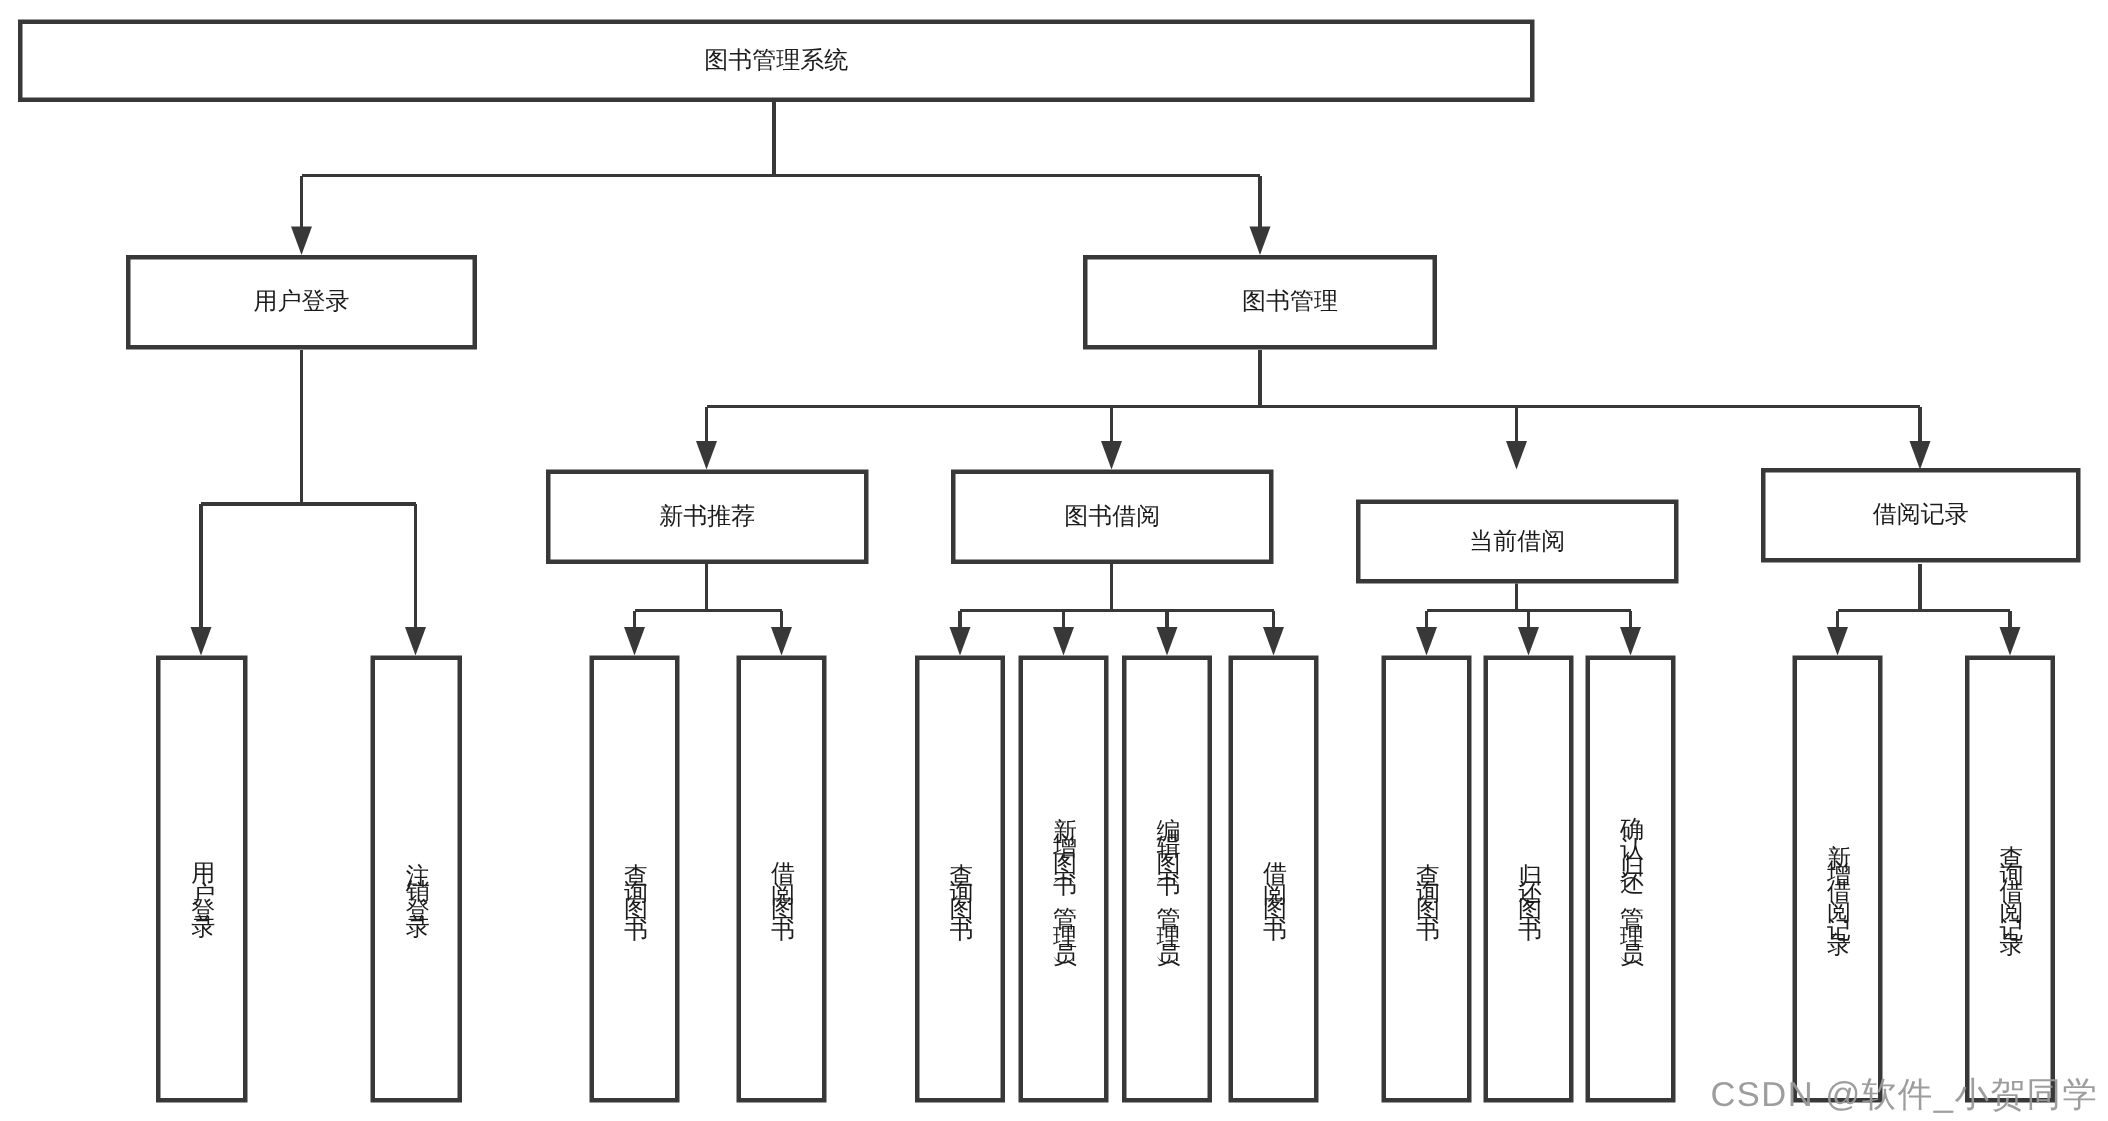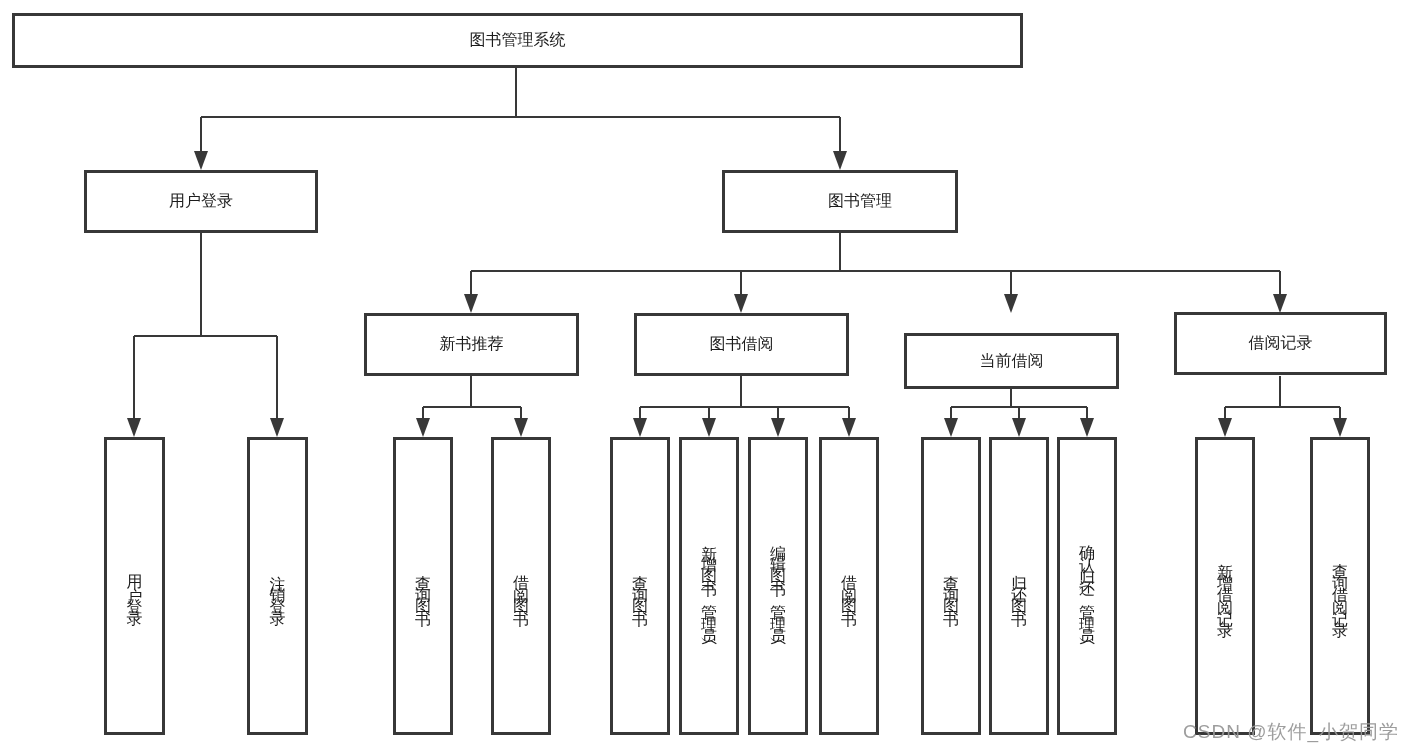--- a/index.html
+++ b/index.html
@@ -26,21 +26,21 @@
     writing-mode:vertical-rl;
     text-orientation:mixed;
     letter-spacing:12px;
     line-height:1;
     white-space:nowrap;
   }
   .watermark{
     position:absolute;
     right:6px;bottom:2px;
     z-index:3;
-    font-size:19px;
+    font-size:23px;
     color:rgba(152,152,152,0.95);
     letter-spacing:1px;
   }
 </style>
 </head>
 <body>
 
 <div id="stage">
 
   <svg id="connectors" width="1405" height="747" viewBox="0 0 1405 747">

